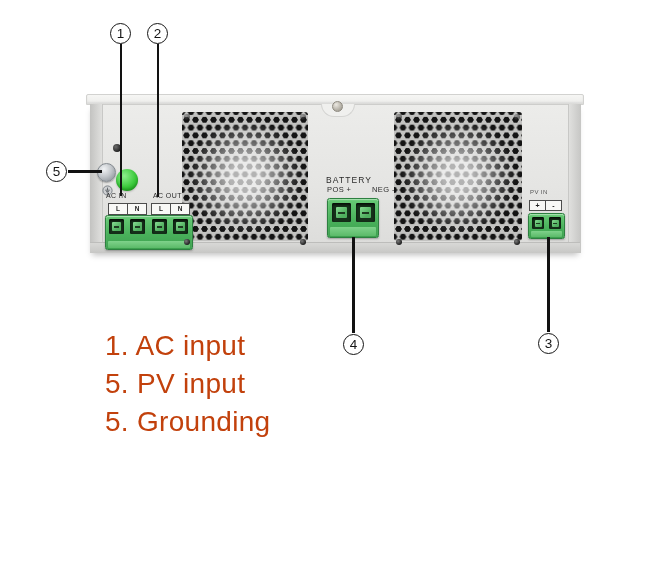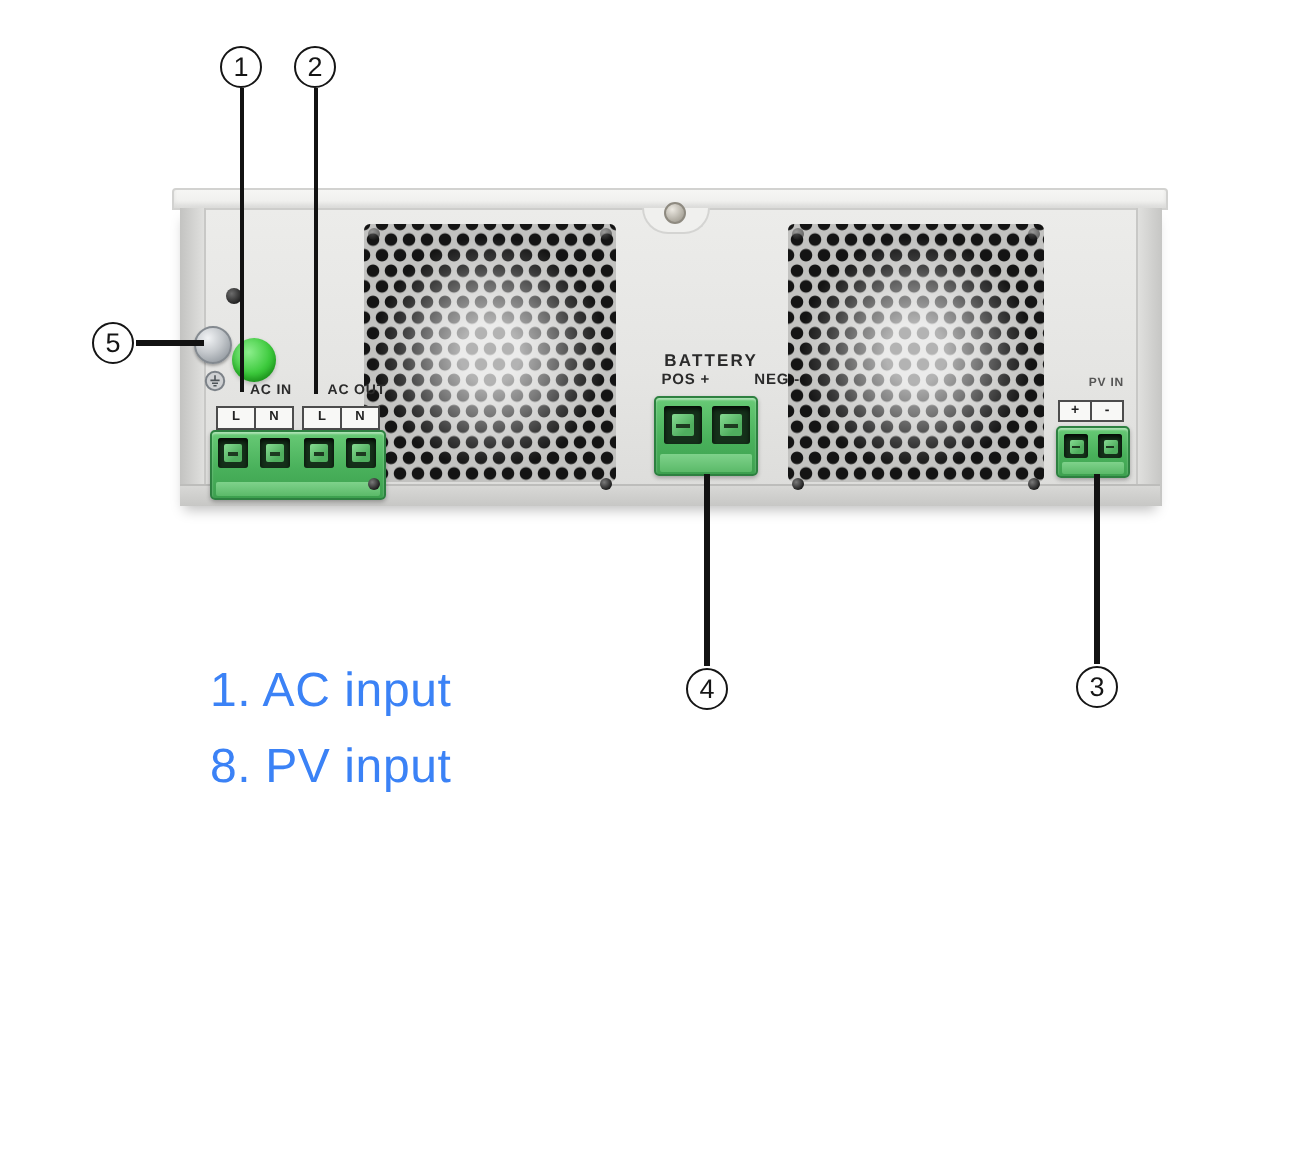--- a/index.html
+++ b/index.html
@@ -36,21 +36,21 @@
                         radial-gradient(circle,#141414 2.9px,rgba(0,0,0,0) 3.35px);
        background-size:9px 15.6px;background-position:0 0,4.5px 7.8px;}
   .fan.left{left:182px;width:126px;}
   .fan.right{left:394px;width:128px;}
   .fan::after{content:"";position:absolute;inset:0;
        background:radial-gradient(circle at 50% 50%,rgba(255,255,255,.68) 0 15px,rgba(255,255,255,.45) 30px,rgba(255,255,255,.16) 46px,rgba(0,0,0,0) 58px);}
   .screw-dot{position:absolute;width:6px;height:6px;border-radius:50%;
        background:radial-gradient(circle at 35% 35%,#7a7a7a,#1c1c1c 72%);z-index:3;}
 
   
-  .tiny-label{position:absolute;font-weight:bold;color:#2b2b2b;text-align:right;z-index:2;letter-spacing:.4px;}
+  .tiny-label{position:absolute;font-weight:normal;color:#2b2b2b;text-align:left;z-index:2;letter-spacing:.4px;}
   .cell{position:absolute;width:20px;height:12px;background:#f8f8f6;border:1px solid #4c4c4c;box-sizing:border-box;
         font-size:6.5px;font-weight:bold;text-align:center;line-height:9.5px;color:#222;z-index:2;}
 
   
   .tblock{position:absolute;background:linear-gradient(180deg,#68ca76 0%,#49b15b 55%,#3da04f 100%);
         border:1px solid #2d8040;border-radius:2.5px;box-sizing:border-box;z-index:2;
         box-shadow:inset 0 1px 1px rgba(255,255,255,.45),0 1px 2px rgba(0,0,0,.28);}
   .thole{position:absolute;background:#15301a;border-radius:1.5px;box-shadow:inset 0 1.5px 2.5px rgba(0,0,0,.85);}
   .tscrew{position:absolute;inset:3px;background:linear-gradient(135deg,#86db92,#4fae5e 70%);border-radius:1px;}
   .tscrew::after{content:"";position:absolute;left:22%;right:22%;top:46%;height:1.6px;background:#1d3a20;}
@@ -60,21 +60,21 @@
   
   .gnd-screw{position:absolute;left:97px;top:163px;width:19px;height:19px;border-radius:50%;box-sizing:border-box;
         background:radial-gradient(circle at 35% 30%,#f1f3f5,#c4c8cc 45%,#9ba1a7 78%,#878d93);
         border:1px solid #848a90;box-shadow:0 1px 1.5px rgba(0,0,0,.3);z-index:2;}
   .gnd-sym{position:absolute;left:102px;top:185px;z-index:2;}
   .green-ind{position:absolute;left:116px;top:169px;width:22px;height:22px;border-radius:50%;z-index:2;
         background:radial-gradient(circle at 38% 32%,#8cee8c,#3cca3c 55%,#21a021 92%);
         box-shadow:inset 0 -2px 3px rgba(0,90,0,.35),0 1px 2px rgba(0,0,0,.2);}
 
   
-  .legend{position:absolute;left:105px;top:327px;font-size:24px;line-height:38px;color:#3b82f6;letter-spacing:.3px;z-index:4;}
+  .legend{position:absolute;left:105px;top:327px;font-size:28px;line-height:38px;color:#c2410c;letter-spacing:.3px;z-index:4;}
 </style>
 </head>
 <body>
 
 <div class="stage">
 
   <div class="lip"></div>
   <div class="chassis-body"></div>
   <div class="flange left"></div>
   <div class="flange right"></div>
@@ -156,16 +156,17 @@
   <div class="lline" style="left:547px;top:237px;width:2.5px;height:95px;"></div>
 
   <div class="badge" style="left:110px;top:23px;">1</div>
   <div class="badge" style="left:147px;top:23px;">2</div>
   <div class="badge" style="left:46px;top:161px;">5</div>
   <div class="badge" style="left:343px;top:334px;">4</div>
   <div class="badge" style="left:538px;top:333px;">3</div>
 
   <div class="legend">
     <div>1. AC input</div>
-    <div>8. PV input</div>
+    <div>5. PV input</div>
+    <div>5. Grounding</div>
   </div>
 
 </div>
 
 </body></html>

